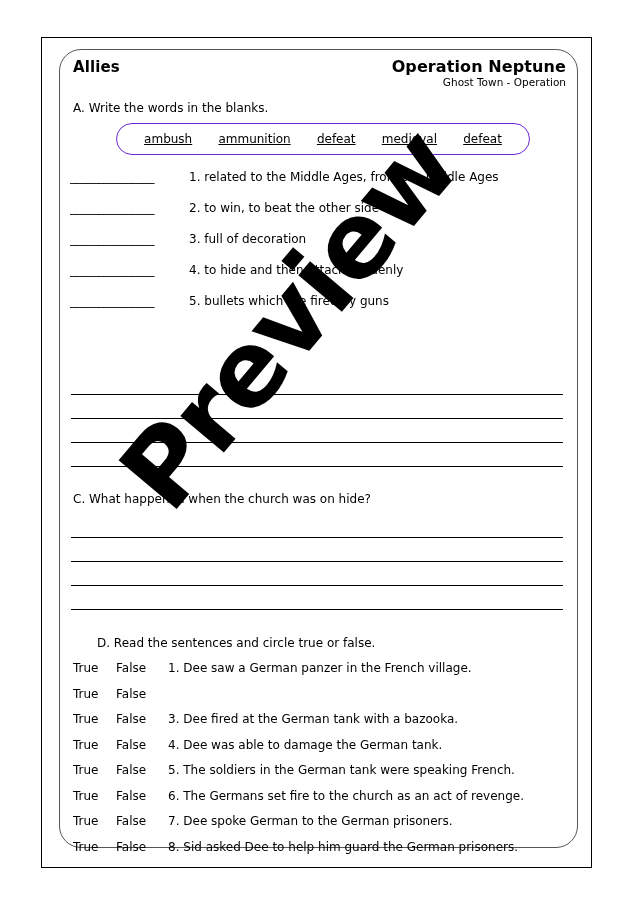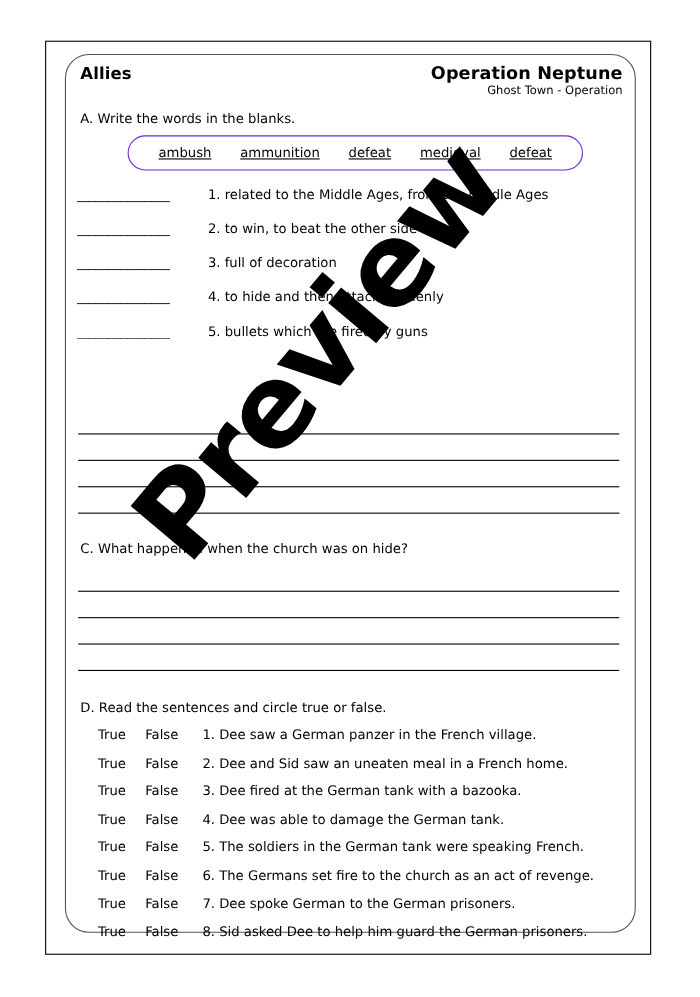--- a/index.html
+++ b/index.html
@@ -149,21 +149,20 @@
   .write-line {
     height: 23px;
     border-bottom: 1px solid #000000;
   }
 
   
   .tf-list {
     position: absolute;
     left: 0;
     width: 519px;
-    margin-left: 16px;
   }
   .tf-row {
     position: relative;
     height: 25.5px;
     font-size: 12px;
     white-space: nowrap;
   }
   .tf-true {
     position: absolute;
     left: 14px;
@@ -258,32 +257,31 @@
   </div>
 
   <div class="section-heading" style="top:443px;">C. What happened when the church was on hide?</div>
   <div class="lines-block" style="top:465px;">
     <div class="write-line"></div>
     <div class="write-line"></div>
     <div class="write-line"></div>
     <div class="write-line"></div>
   </div>
 
-  <div class="section-heading" style="top:587px;">D. Read the sentences and circle true or false.</div>
+  <div class="section-heading" style="top:587px;margin-left:24px;">D. Read the sentences and circle true or false.</div>
 
   <div class="tf-list" style="top:612px;">
     <div class="tf-row">
       <span class="tf-true">True</span>
       <span class="tf-false">False</span>
       <span class="tf-text">1. Dee saw a German panzer in the French village.</span>
     </div>
     <div class="tf-row">
       <span class="tf-true">True</span>
       <span class="tf-false">False</span>
-      <span class="tf-text">2. Dee and Sid saw an uneaten meal in a French home.</span>
     </div>
     <div class="tf-row">
       <span class="tf-true">True</span>
       <span class="tf-false">False</span>
       <span class="tf-text">3. Dee fired at the German tank with a bazooka.</span>
     </div>
     <div class="tf-row">
       <span class="tf-true">True</span>
       <span class="tf-false">False</span>
       <span class="tf-text">4. Dee was able to damage the German tank.</span>

